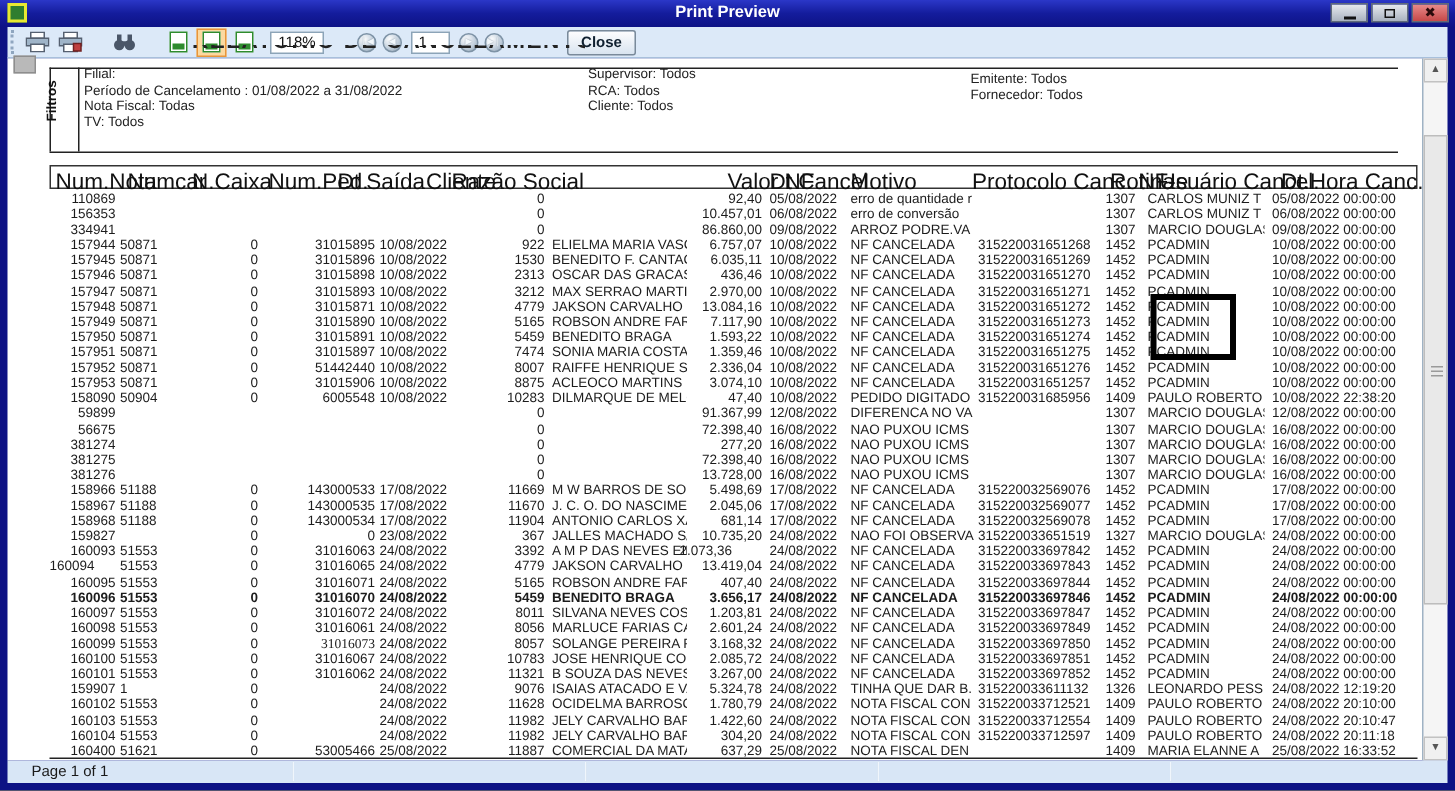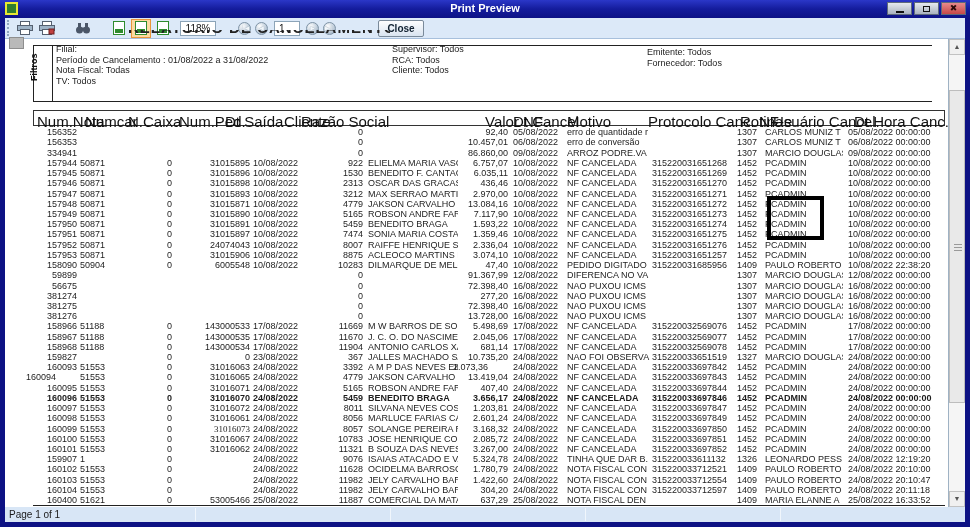--- a/index.html
+++ b/index.html
@@ -63,21 +63,21 @@
   
   .scrollbar{position:absolute;left:948px;top:39px;width:17px;height:468px;background:#f5f5f5;border-left:1px solid #9fb2c4;}
   .sbtn{position:absolute;left:0;width:16px;height:16px;background:#f0f0f0;border:1px solid #c2c2c2;
         font-size:7px;color:#555;text-align:center;line-height:14px;cursor:pointer;}
   .sbtn.up{top:0;}
   .sbtn.down{bottom:0;}
   .sthumb{position:absolute;left:0;top:51px;width:16px;height:313px;background:#e9e9e9;border:1px solid #bdbdbd;cursor:grab;}
   .sthumb .gripmark{position:absolute;left:4px;width:8px;height:1px;background:#9a9a9a;}
   
   .statusbar{position:absolute;left:5px;top:507px;width:960px;height:15px;background:#d8e6f6;
-             font-size:10px;color:#1a1a1a;line-height:15px;padding-left:4px;}
+             font-size:10px;color:#1a1a1a;line-height:15px;padding-left:16px;}
   .sb-div{position:absolute;top:1px;width:1px;height:13px;background:#b2c6dd;border-right:1px solid #f0f6fc;}
 </style>
 </head>
 <body>
 
 <div id="window">
 
   <div class="titlebar">
     <div class="app-icon"></div>
     <div class="title">Print Preview</div>
@@ -189,21 +189,21 @@
         <span class="th" style="left: 479px;">Dt Cancel</span>
         <span class="th" style="left: 533px;">Motivo</span>
         <span class="th" style="left: 614px;">Protocolo Canc. NF-e</span>
         <span class="th" style="left: 706px;">Rotina</span>
         <span class="th" style="left: 739px;">Usuário Cancel.</span>
         <span class="th" style="left: 820px;">Dt.Hora Canc.</span>
       </div>
 
     <div id="rows">
         <div class="trow" style="top: 127.2px;">
-          <span class="cell" style="left: 33px; width: 44px; text-align: right;">156352</span>
+          <span class="cell" style="left: 33px; width: 44px; text-align: right;">110869</span>
           <span class="cell" style="left: 306px; width: 57px; text-align: right;">0</span>
           <span class="cell" style="left: 400px; width: 108px; text-align: right;">92,40</span>
           <span class="cell" style="left: 513px; width: 52px; text-align: left;">05/08/2022</span>
           <span class="cell" style="left: 567px; width: 83px; text-align: left;">erro de quantidade r</span>
           <span class="cell" style="left: 737px; width: 26px; text-align: left;">1307</span>
           <span class="cell" style="left: 765px; width: 78px; text-align: left;">CARLOS MUNIZ T</span>
           <span class="cell" style="left: 848px; width: 94px; text-align: left;">05/08/2022 00:00:00</span>
         </div>
         <div class="trow" style="top: 137.42px;">
           <span class="cell" style="left: 33px; width: 44px; text-align: right;">156353</span>
@@ -350,21 +350,21 @@
           <span class="cell" style="left: 567px; width: 83px; text-align: left;">NF CANCELADA</span>
           <span class="cell" style="left: 652px; width: 84px; text-align: left;">315220031651275</span>
           <span class="cell" style="left: 737px; width: 26px; text-align: left;">1452</span>
           <span class="cell" style="left: 765px; width: 78px; text-align: left;">PCADMIN</span>
           <span class="cell" style="left: 848px; width: 94px; text-align: left;">10/08/2022 00:00:00</span>
         </div>
         <div class="trow" style="top: 239.62px;">
           <span class="cell" style="left: 33px; width: 44px; text-align: right;">157952</span>
           <span class="cell" style="left: 80px; width: 42px; text-align: left;">50871</span>
           <span class="cell" style="left: 128px; width: 44px; text-align: right;">0</span>
-          <span class="cell" style="left: 173px; width: 77px; text-align: right;">24074043</span>
+          <span class="cell" style="left: 173px; width: 77px; text-align: right;">51442440</span>
           <span class="cell" style="left: 253px; width: 55px; text-align: left;">10/08/2022</span>
           <span class="cell" style="left: 306px; width: 57px; text-align: right;">8007</span>
           <span class="cell" style="left: 368px; width: 90px; text-align: left;">RAIFFE HENRIQUE SILVA BACHA</span>
           <span class="cell" style="left: 400px; width: 108px; text-align: right;">2.336,04</span>
           <span class="cell" style="left: 513px; width: 52px; text-align: left;">10/08/2022</span>
           <span class="cell" style="left: 567px; width: 83px; text-align: left;">NF CANCELADA</span>
           <span class="cell" style="left: 652px; width: 84px; text-align: left;">315220031651276</span>
           <span class="cell" style="left: 737px; width: 26px; text-align: left;">1452</span>
           <span class="cell" style="left: 765px; width: 78px; text-align: left;">PCADMIN</span>
           <span class="cell" style="left: 848px; width: 94px; text-align: left;">10/08/2022 00:00:00</span>
@@ -524,21 +524,21 @@
           <span class="cell" style="left: 368px; width: 90px; text-align: left;">A M P DAS NEVES EIRELI</span>
           <span class="cell" style="left: 400px; width: 88px; text-align: right;">2.073,36</span>
           <span class="cell" style="left: 513px; width: 52px; text-align: left;">24/08/2022</span>
           <span class="cell" style="left: 567px; width: 83px; text-align: left;">NF CANCELADA</span>
           <span class="cell" style="left: 652px; width: 84px; text-align: left;">315220033697842</span>
           <span class="cell" style="left: 737px; width: 26px; text-align: left;">1452</span>
           <span class="cell" style="left: 765px; width: 78px; text-align: left;">PCADMIN</span>
           <span class="cell" style="left: 848px; width: 94px; text-align: left;">24/08/2022 00:00:00</span>
         </div>
         <div class="trow" style="top: 372.48px;">
-          <span class="cell" style="left: 19px; width: 44px; text-align: center;">160094</span>
+          <span class="cell" style="left: 33px; width: 44px; text-align: left;">160094</span>
           <span class="cell" style="left: 80px; width: 42px; text-align: left;">51553</span>
           <span class="cell" style="left: 128px; width: 44px; text-align: right;">0</span>
           <span class="cell" style="left: 173px; width: 77px; text-align: right;">31016065</span>
           <span class="cell" style="left: 253px; width: 55px; text-align: left;">24/08/2022</span>
           <span class="cell" style="left: 306px; width: 57px; text-align: right;">4779</span>
           <span class="cell" style="left: 368px; width: 90px; text-align: left;">JAKSON CARVALHO MONTEIRO</span>
           <span class="cell" style="left: 400px; width: 108px; text-align: right;">13.419,04</span>
           <span class="cell" style="left: 513px; width: 52px; text-align: left;">24/08/2022</span>
           <span class="cell" style="left: 567px; width: 83px; text-align: left;">NF CANCELADA</span>
           <span class="cell" style="left: 652px; width: 84px; text-align: left;">315220033697843</span>

